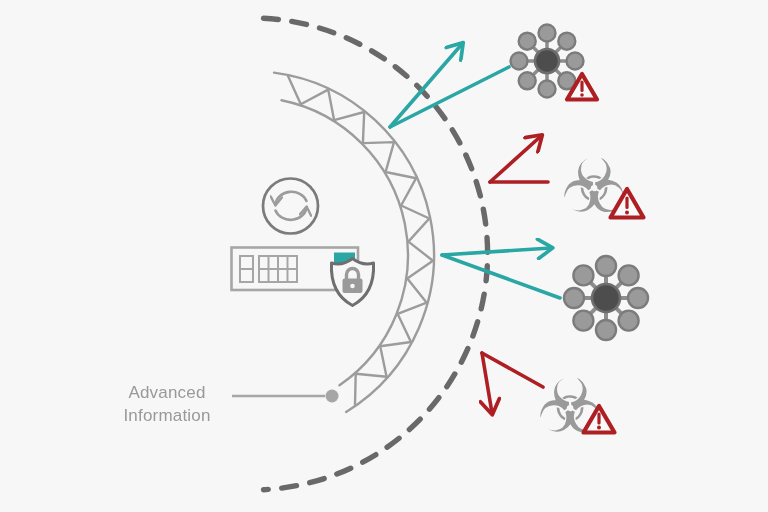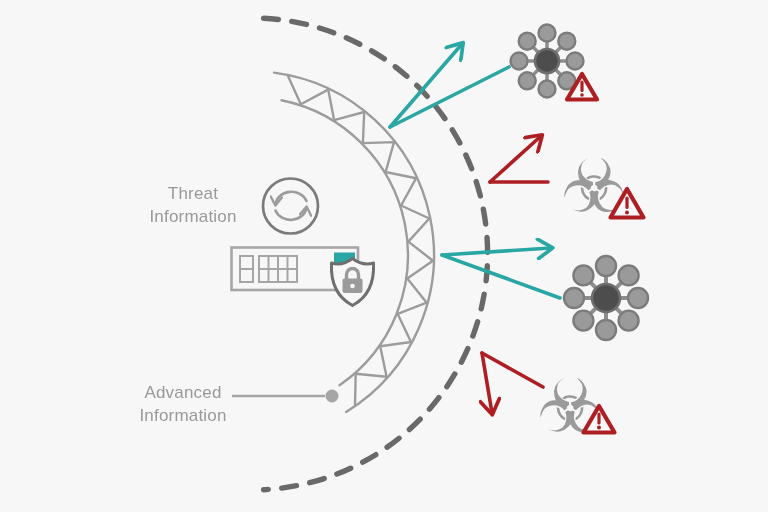--- a/index.html
+++ b/index.html
@@ -33,26 +33,22 @@
   .virus-core{fill:var(--icon-dark,#4d4d4d);stroke:#6e6e6e;stroke-width:2.6;}
   .warn polygon{fill:#f9f9f9;stroke:var(--red,#ae1f24);stroke-width:4.2;stroke-linejoin:round;}
   .warn line{stroke:var(--red,#ae1f24);stroke-width:3.2;stroke-linecap:round;}
   .warn circle{fill:var(--red,#ae1f24);}
 </style>
 </head>
 <body>
 
 <div class="canvas">
 
-  <div class="label" style="left:130px;top:182px;width:126px">
-    <span>Threat</span>
-    <span>Information</span>
-  </div>
 
-  <div class="label" style="left:120px;top:381px;width:126px">
+  <div class="label" style="left:104px;top:381px;width:126px">
     <span>Advanced</span>
     <span>Information</span>
   </div>
 
   <div class="bio" style="left:549px;top:141px">☣</div>
   <div class="bio" style="left:525px;top:361px">☣</div>
 
   <svg class="scene" width="768" height="512" viewBox="0 0 768 512">
     <defs>
       <marker id="mTeal" viewBox="0 0 6 6" refX="4.4" refY="3" markerWidth="6.2" markerHeight="6.2" orient="auto" markerUnits="strokeWidth">

